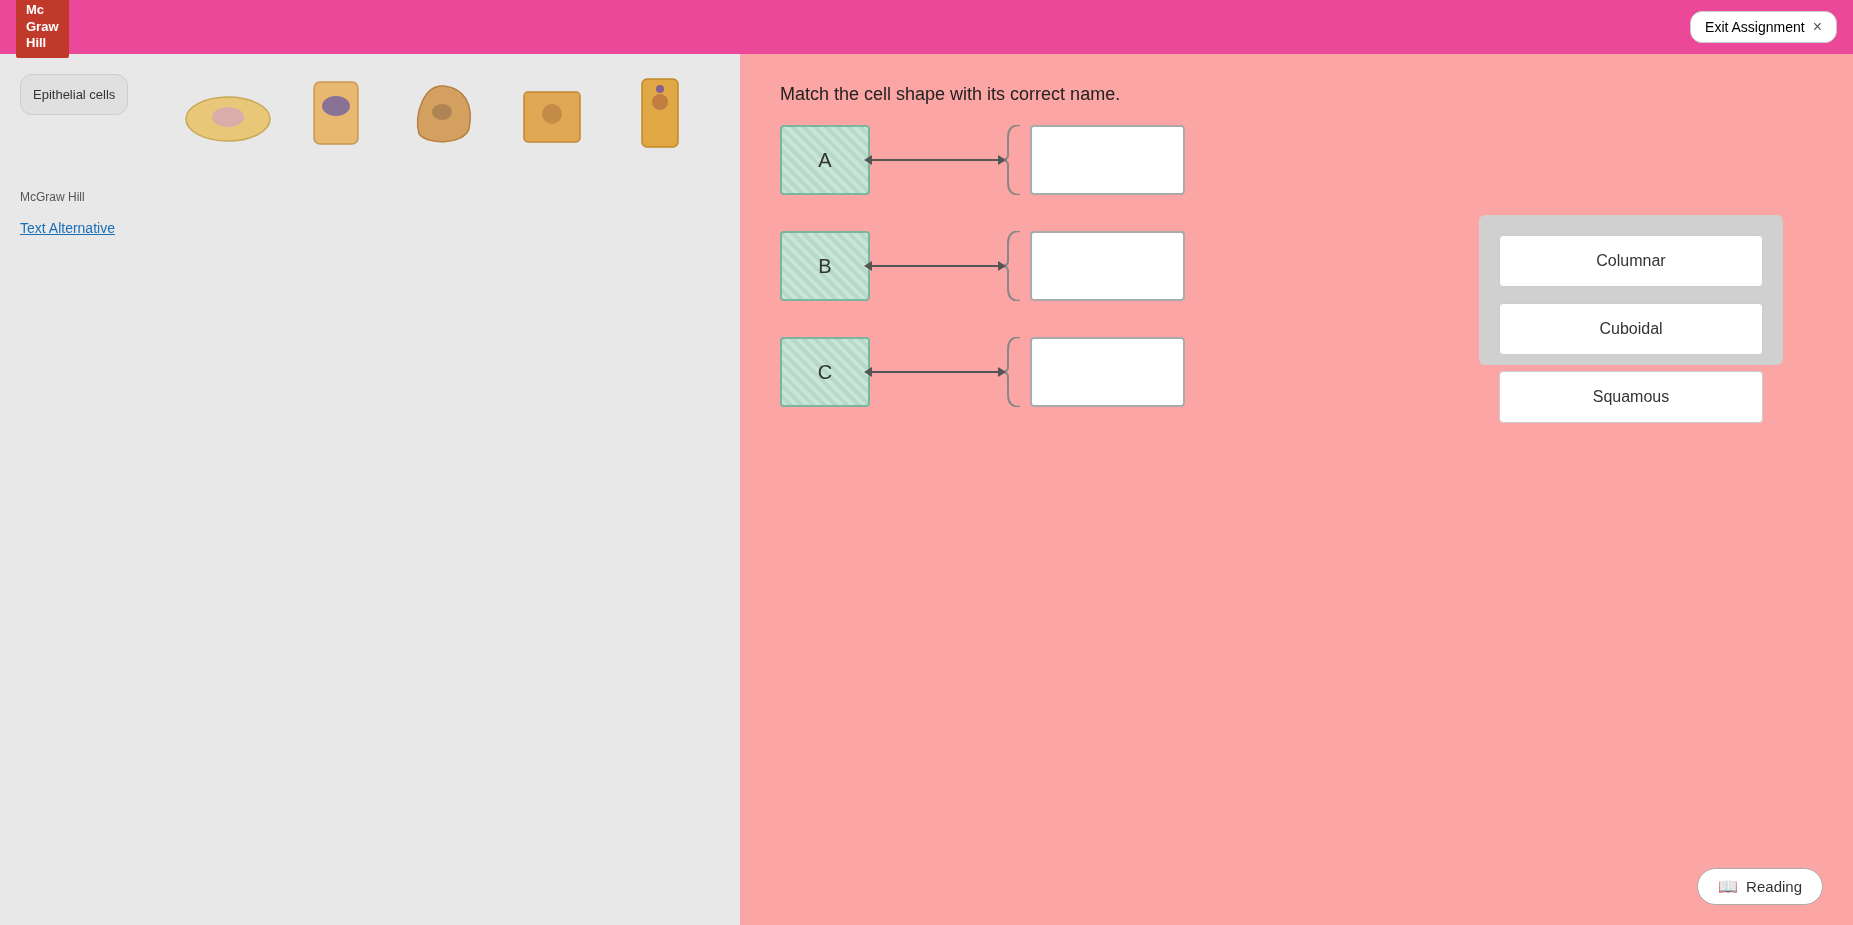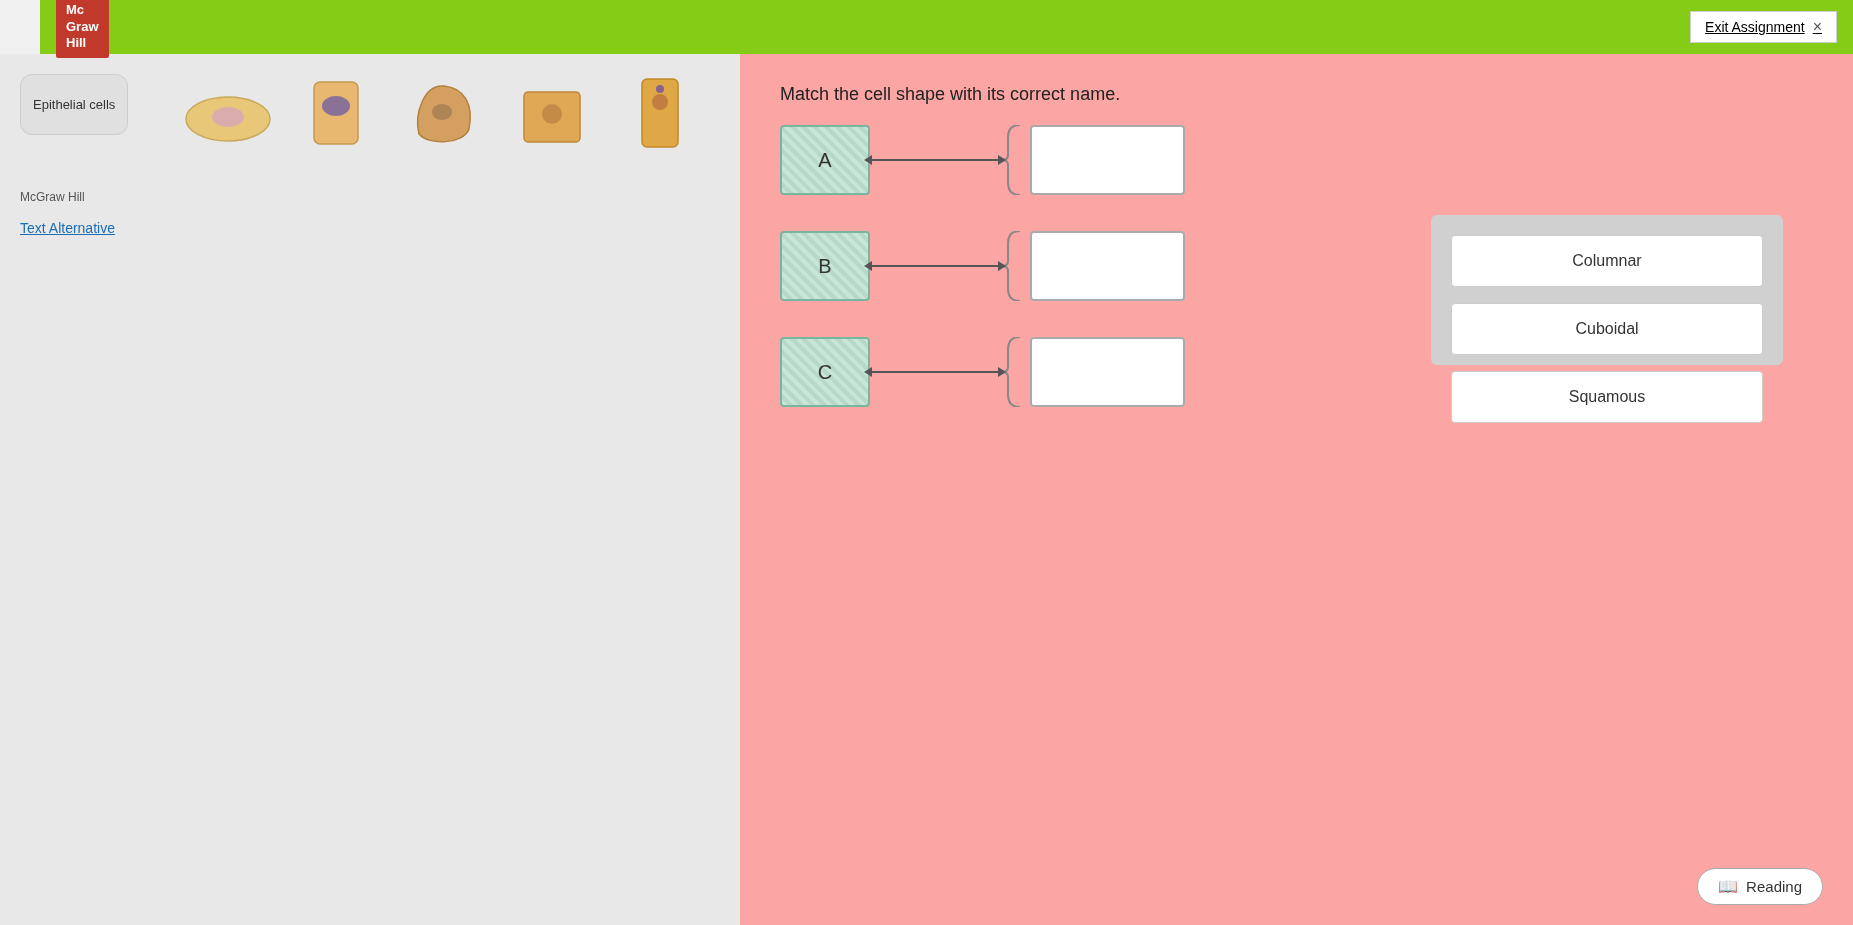--- a/index.html
+++ b/index.html
@@ -7,52 +7,50 @@
       font-family: Arial, sans-serif;
       background: #f0f0f0;
       width: 1853px;
       height: 925px;
       overflow: hidden;
       position: relative;
     }
 
     
     .top-bar {
-      background: #84cc16;
+      background: #ec4899;
       height: 54px;
       display: flex;
       align-items: center;
       justify-content: space-between;
       padding: 0 16px;
       position: relative;
       z-index: 10;
-      margin-left: 40px;
     }
 
     .logo-box {
       background: #c0392b;
       color: white;
       font-weight: bold;
       font-size: 13px;
       padding: 6px 10px;
       line-height: 1.3;
       border-radius: 2px;
     }
 
     .exit-btn {
       background: white;
       border: 1px solid #ccc;
-      border-radius: 0;
+      border-radius: 12px;
       padding: 6px 14px;
       font-size: 14px;
       cursor: pointer;
       display: flex;
       align-items: center;
       gap: 8px;
-      text-decoration: underline;
     }
 
     .exit-btn .x-icon {
       font-size: 16px;
       color: #555;
     }
 
     
     .main-content {
       display: flex;
@@ -66,21 +64,21 @@
       flex-shrink: 0;
       padding: 20px;
       position: relative;
       background: #e8e8e8;
     }
 
     .epithelial-tag {
       background: #e0e0e0;
       border: 1px solid #ccc;
       border-radius: 12px;
-      padding: 22px 12px;
+      padding: 12px 12px;
       font-size: 13px;
       color: #333;
       display: inline-block;
       margin-bottom: 10px;
     }
 
     .cell-images {
       display: flex;
       gap: 8px;
       align-items: center;
@@ -215,21 +213,21 @@
       border-radius: 4px;
       flex-shrink: 0;
       position: relative;
     }
 
     
     .options-panel {
       background: #d0d0d0;
       border-radius: 6px;
       padding: 20px;
-      width: 352px;
+      width: 304px;
       position: absolute;
       right: 30px;
       top: 90px;
       bottom: 60px;
     }
 
     .option-item {
       background: white;
       border: 1px solid #ccc;
       border-radius: 4px;

